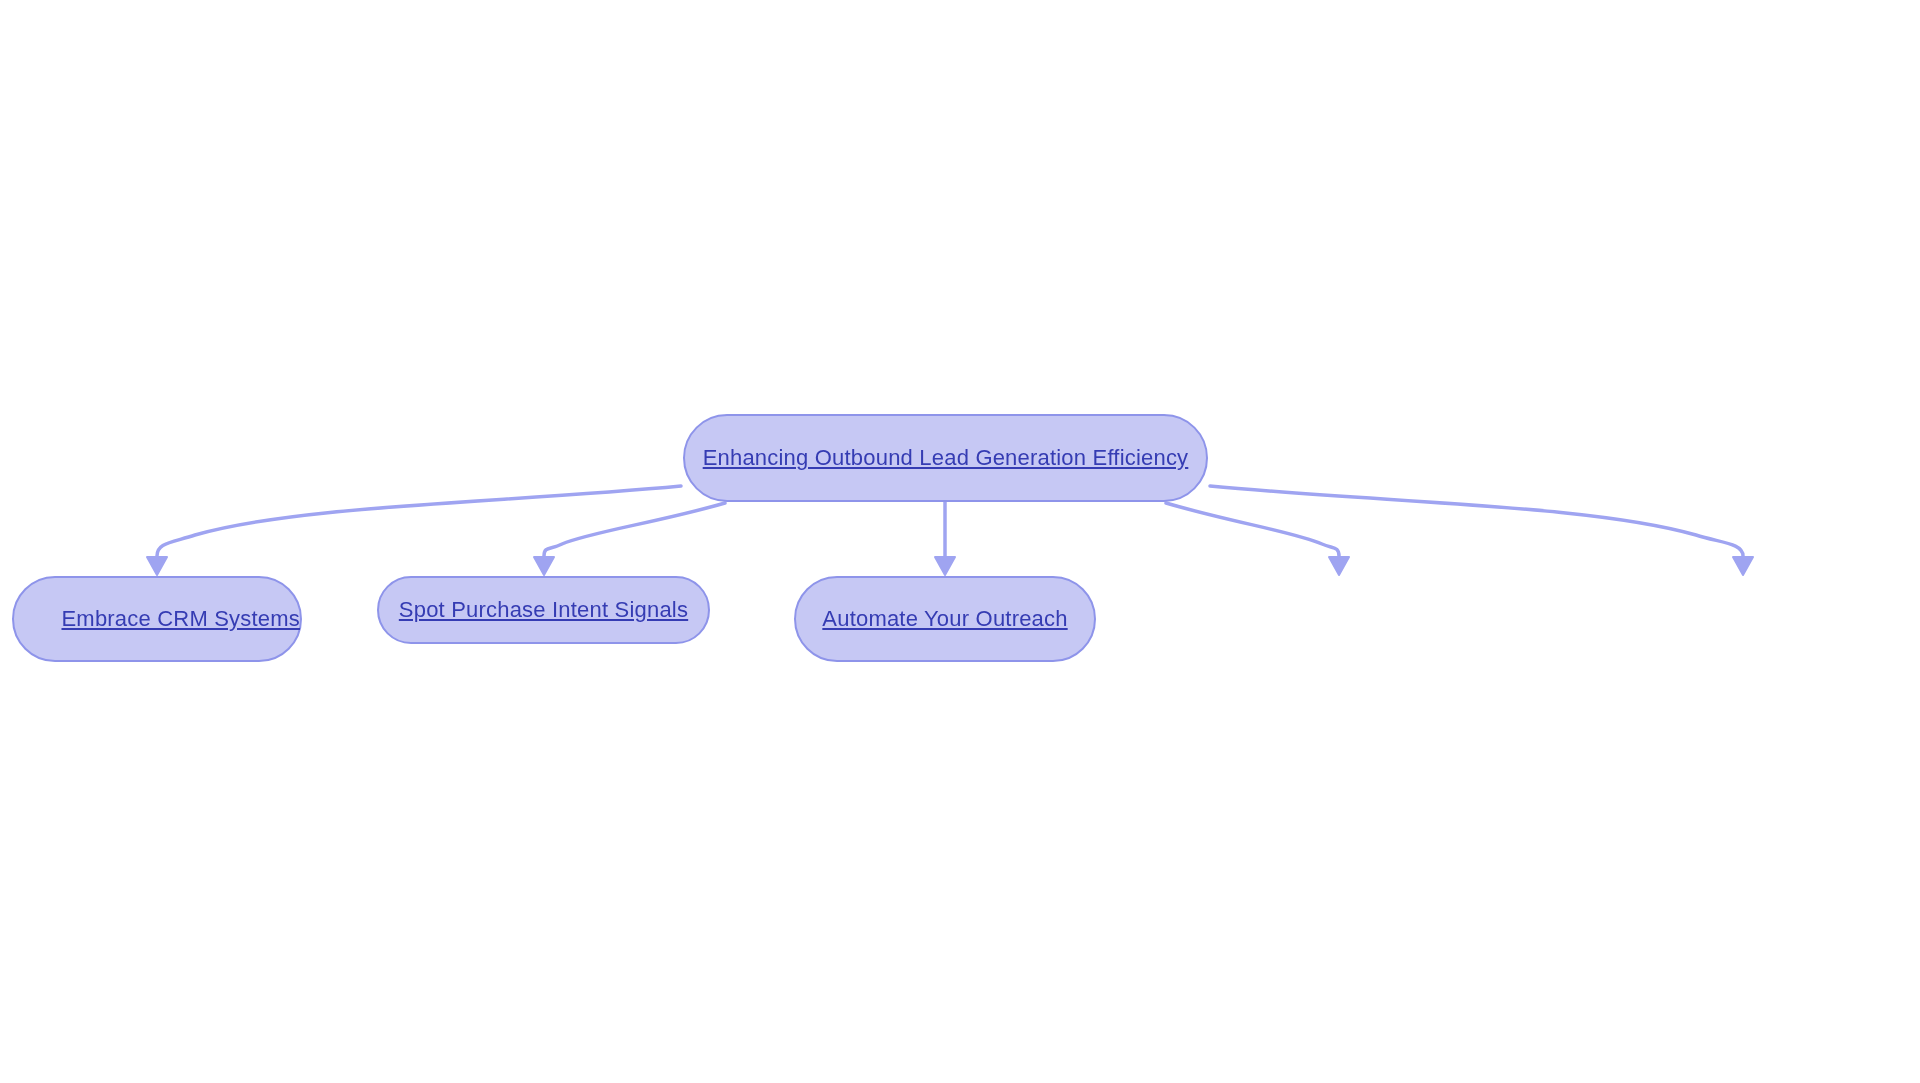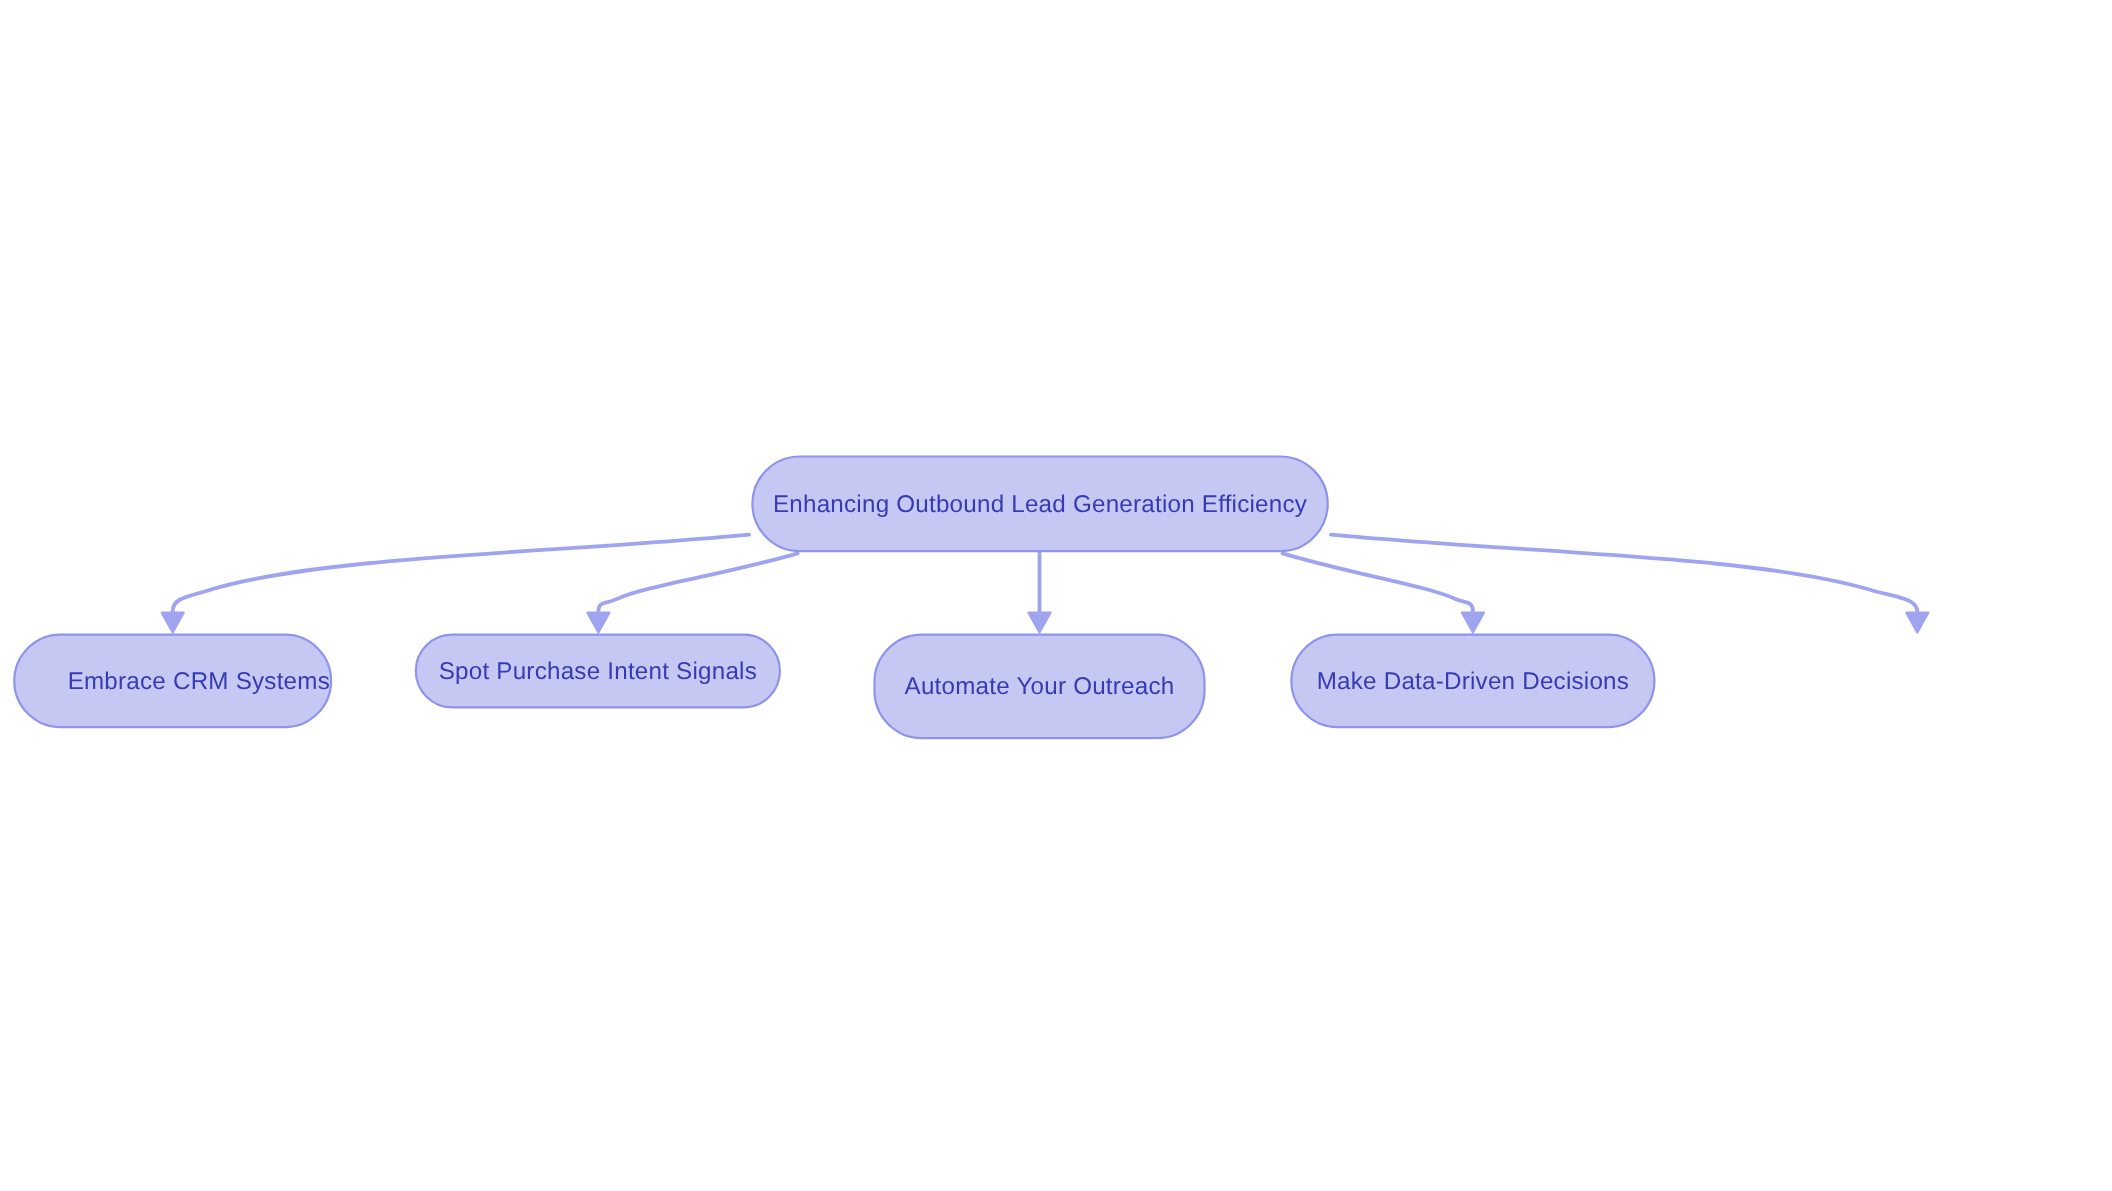--- a/index.html
+++ b/index.html
@@ -42,25 +42,26 @@
     align-items: center;
     justify-content: center;
     text-align: center;
     background: var(--node-fill);
     border: 2px solid var(--node-border);
     border-radius: 44px;
     color: var(--node-text);
     font-size: 22px;
     letter-spacing: 0.2px;
     white-space: nowrap;
+    text-decoration: underline;
   }
   .n-root { left: 683px;  top: 414px; width: 525px; height: 88px; }
   .n-c0   { left: 12px;   top: 576px; width: 290px; height: 86px; justify-content: flex-end; }
   .n-c1   { left: 377px;  top: 576px; width: 333px; height: 68px; }
-  .n-c2   { left: 794px;  top: 576px; width: 302px; height: 96px; }
+  .n-c2   { left: 794px;  top: 576px; width: 302px; height: 86px; }
   .n-c3   { left: 1173px; top: 576px; width: 332px; height: 86px; }
   .n-c4   { left: 1580px; top: 576px; width: 328px; height: 86px; }
 </style>
 </head>
 <body>
 
 <div class="canvas">
 
   <svg class="edges-layer" viewBox="0 0 1920 1083" xmlns="http://www.w3.org/2000/svg">
 
@@ -89,18 +90,15 @@
   </div>
 
   <div class="node n-c1">
     <span>Spot Purchase Intent Signals</span>
   </div>
 
   <div class="node n-c2">
     <span>Automate Your Outreach</span>
   </div>
 
-  <div class="node n-c3">
-    <span>Make Data-Driven Decisions</span>
-  </div>
 
 
 </div>
 
 </body></html>

